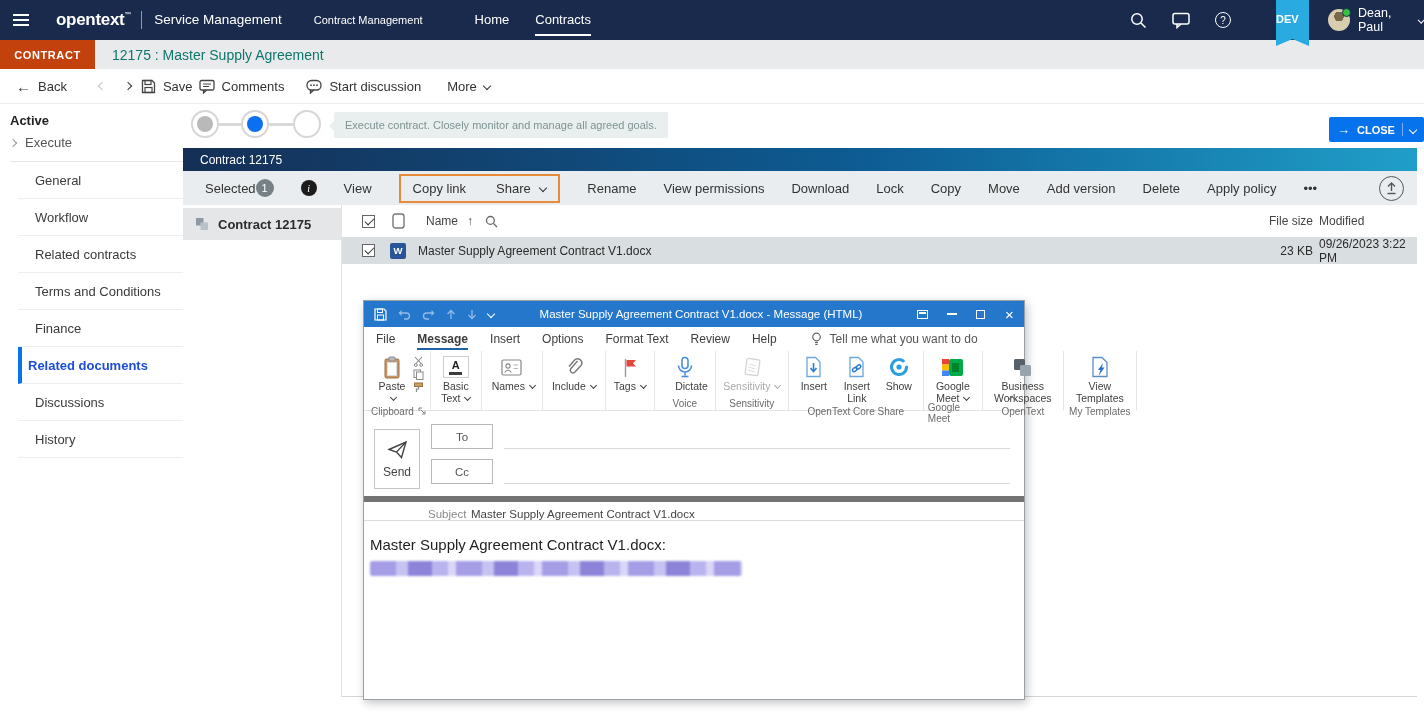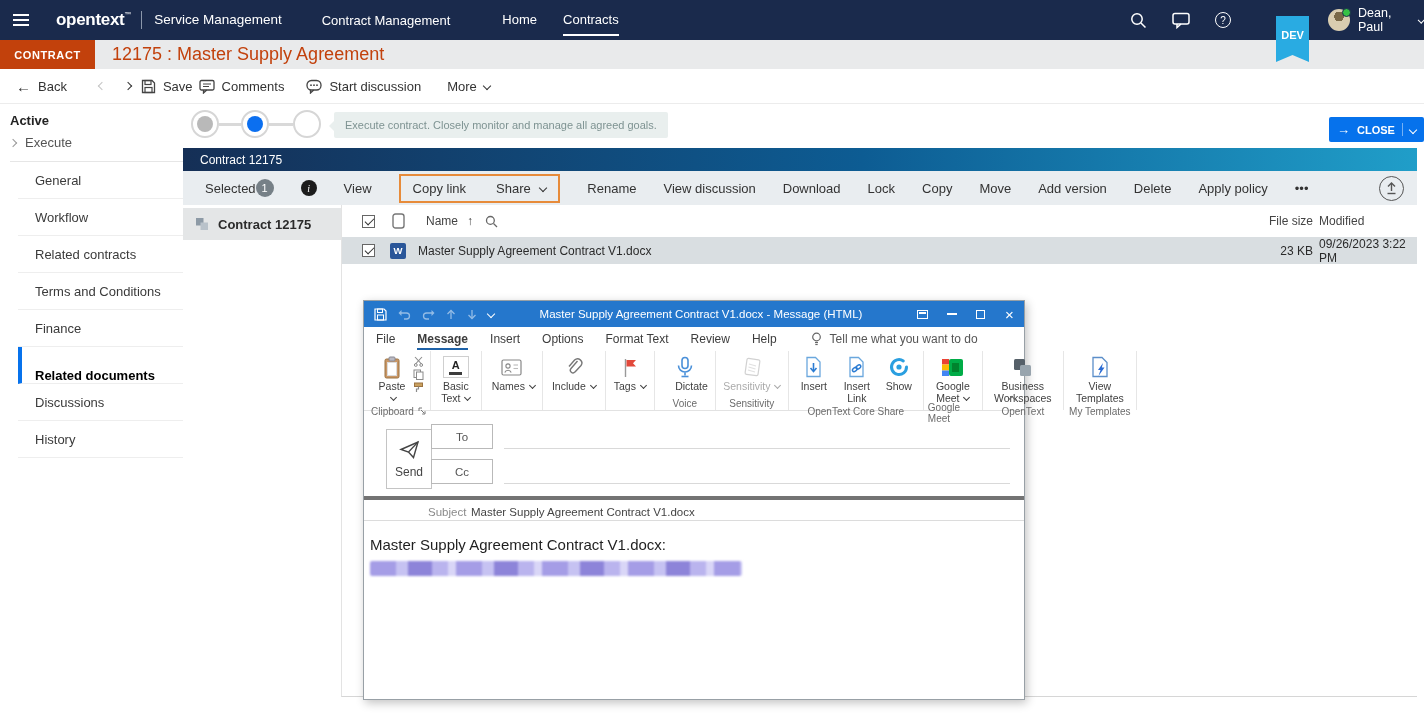--- a/index.html
+++ b/index.html
@@ -11,70 +11,70 @@
   
   .topnav { left:0; top:0; width:1424px; height:40px; background:#1a2a4c;
             display:flex; align-items:center; color:#fff; }
   .burger { margin-left:13px; width:16px; height:12px; position:relative; cursor:pointer; }
   .burger i { position:absolute; left:0; top:0; width:16px; height:2px; background:#fff;
               box-shadow:0 5px 0 #fff, 0 10px 0 #fff; }
   .logo { margin-left:27px; font-size:17px; font-weight:bold; letter-spacing:-.3px; }
   .logo sup { font-size:7px; vertical-align:8px; opacity:.85; }
   .nav-product { margin-left:10px; padding-left:12px; border-left:1px solid #8b97ab;
                  font-size:13.5px; height:18px; line-height:18px; }
-  .nav-app { margin-left:40px; font-size:13px; }
+  .nav-app { margin-left:32px; font-size:11px; }
   .topnav nav { margin-left:52px; display:flex; gap:26px; height:40px; }
   .navlink { font-size:13px; line-height:40px; position:relative; cursor:pointer; }
   .navlink.active::after { content:""; position:absolute; left:0; right:0; bottom:4px;
                            height:2px; background:#fff; }
   .nav-icons { position:absolute; left:1130px; top:0; height:40px; display:flex;
                align-items:center; gap:25px; }
   .help-ic { width:16px; height:16px; border:1.4px solid #fff; border-radius:50%;
              display:flex; align-items:center; justify-content:center; font-size:10px; }
   .help-ic::after { content:"?"; }
-  .dev-badge { position:absolute; left:1276px; top:16px; width:33px; height:46px;
+  .dev-badge { position:absolute; left:1276px; top:0; width:33px; height:46px;
                background:#29abe2; color:#fff; font-size:11px; font-weight:bold;
-               text-align:center; padding-top:13px; z-index:6;
+               padding-top:13px; z-index:6;
                clip-path:polygon(0 0,100% 0,100% 100%,50% 85%,0 100%); }
   .user-cluster { position:absolute; left:1328px; top:0; height:40px; display:flex;
                   align-items:center; gap:8px; }
   .avatar { width:22px; height:22px; border-radius:50%; position:relative; flex:none;
             background:radial-gradient(circle at 50% 34%, #7a6948 0 26%, #d9cdb0 27% 100%); }
   .avatar::after { content:""; position:absolute; right:-1px; top:-1px; width:7px; height:7px;
                    background:#35c245; border:1px solid #1a2a4c; border-radius:50%; }
   .user-name { font-size:12.5px; }
   .chev { display:inline-block; width:6px; height:6px; border-right:1.4px solid currentColor;
           border-bottom:1.4px solid currentColor; transform:rotate(45deg); vertical-align:2px; }
   .chev.up { transform:rotate(-135deg); vertical-align:-2px; }
   .chev.right { transform:rotate(-45deg); }
   .chev.left { transform:rotate(135deg); }
 
   
   .crumb { left:0; top:40px; width:1424px; height:29px; background:#e9eaeb;
            display:flex; align-items:stretch; }
   .crumb-badge { width:95px; background:#c2410c; color:#fff; font-size:11px; font-weight:bold;
                  letter-spacing:.6px; display:flex; align-items:center; justify-content:center; }
-  .crumb-title { margin-left:17px; align-self:center; font-size:18px; color:#c2410c; }
+  .crumb-title { margin-left:17px; align-self:center; font-size:14px; color:#0f766e; }
 
   
   .actionbar { left:0; top:69px; width:1424px; height:35px; background:#fff;
                border-bottom:1px solid #ececec; display:flex; align-items:center;
                font-size:13px; color:#333; }
   .ab-item { display:flex; align-items:center; gap:7px; cursor:pointer; }
   .ab-dis { color:#c4c4c4; }
 
   
   .sidebar { left:0; top:104px; width:183px; height:623px; font-size:13px; }
   .sb-status { margin:9px 0 0 10px; font-weight:bold; color:#222; }
   .sb-phase { margin:7px 0 11px 10px; display:flex; align-items:center; gap:9px; color:#555; }
   .sb-divider { height:1px; background:#e6e6e6; margin-left:10px; }
   .sb-item { height:37px; margin-left:18px; padding-left:17px; display:flex; align-items:center;
              border-bottom:1px solid #eeeeee; color:#3a3a3a; cursor:pointer; }
-  .sb-item.active { border-left:4px solid #0672ec; padding-left:13px; color:#000000;
-                    font-weight:bold;align-items:flex-end; }
+  .sb-item.active { border-left:4px solid #0672ec; padding-left:6px; color:#1d4ed8;
+                    font-weight:bold; }
 
   
   .stepper { left:186px; top:110px; width:150px; height:30px; }
   .step { position:absolute; width:28px; height:28px; border:2px solid #d6d6d6;
           border-radius:50%; background:#fff; }
   .step::after { content:""; position:absolute; left:4px; top:4px; width:16px; height:16px;
                  border-radius:50%; }
   .step.done::after { background:#b9b9b9; }
   .step.current::after { background:#0b6ff0; }
   .step-line { position:absolute; top:13px; height:3px; background:#d9d9d9; }
@@ -166,28 +166,28 @@
   .clip-mini span { cursor:pointer; line-height:0; }
   .lw36 .rlabel{ width:36px; } .lw46 .rlabel{ width:46px;text-align:right; } .lw48 .rlabel{ width:48px; }
   .lw34 .rlabel{ width:34px; } .lw58 .rlabel{ width:58px; } .lw38 .rlabel{ width:38px; }
   .lw44 .rlabel{ width:44px; } .lw66 .rlabel{ width:66px; }
   .basic-box { width:26px; height:22px; border:1px solid #cfcfcf; display:flex; flex-direction:column;
                align-items:center; justify-content:center; font-weight:bold; font-size:11px; color:#222; }
   .basic-box i { display:block; width:13px; height:3.5px; background:#3c3c3c; margin-top:1px; }
   .collapse { position:absolute; right:9px; bottom:5px; color:#666; cursor:pointer; }
 
   .compose { position:relative; height:85px; }
-  .send-btn { position:absolute; left:22px; top:18px; width:46px; height:60px;
+  .send-btn { position:absolute; left:10px; top:18px; width:46px; height:60px;
               border:1px solid #c4c4c4; display:flex; flex-direction:column; align-items:center;
               justify-content:center; gap:6px; font-size:12px; color:#444; cursor:pointer; }
   .tofield { position:absolute; left:67px; width:62px; height:25px; border:1px solid #b9b9b9;
              display:flex; align-items:center; justify-content:center; font-size:11.5px;
              color:#555; cursor:pointer; background:#fff; }
   .fieldline { position:absolute; left:140px; right:14px; border-bottom:1px solid #d9d9d9; }
-  .subjectrow { position:relative; height:25px; border-top:4px solid #737373;
+  .subjectrow { position:relative; height:25px; border-top:6px solid #737373;
                 border-bottom:1px solid #dcdcdc; font-size:11.5px; }
   .subj-label { position:absolute; left:64px; top:6px; color:#8a8a8a; }
   .subj-value { position:absolute; left:107px; top:6px; color:#444; }
   .olk-body { padding:15px 10px 0 6px; font-size:15px; color:#1f1f1f; }
   .blurline { width:372px; height:15px; border-radius:2px; margin:8px 0 9px 0;
               background:repeating-linear-gradient(90deg,#a59de6 0 26px,#c6c2f2 26px 38px,
                          #8d84d9 38px 62px,#bab4ee 62px 78px,#d9d6f7 78px 86px);
               filter:blur(1.1px); }
   .bodylink { color:#3535e8; text-decoration:underline; cursor:pointer; display:inline-block; }
   svg { display:block; }
@@ -344,21 +344,21 @@
     <span class="info-ic"></span>
     <span class="pt-item">View</span>
     <span class="hl-box">
       <span class="pt-item">Copy link</span>
       <span class="pt-item">
         <span>Share</span>
         <span class="chev" style="margin-left:6px"></span>
       </span>
     </span>
     <span class="pt-item">Rename</span>
-    <span class="pt-item">View discussion</span>
+    <span class="pt-item">View permissions</span>
     <span class="pt-item">Download</span>
     <span class="pt-item">Lock</span>
     <span class="pt-item">Copy</span>
     <span class="pt-item">Move</span>
     <span class="pt-item">Add version</span>
     <span class="pt-item">Delete</span>
     <span class="pt-item">Apply policy</span>
     <span class="pt-item">•••</span>
     <span class="pt-upload">
       <svg width="13" height="14" viewBox="0 0 13 14">

